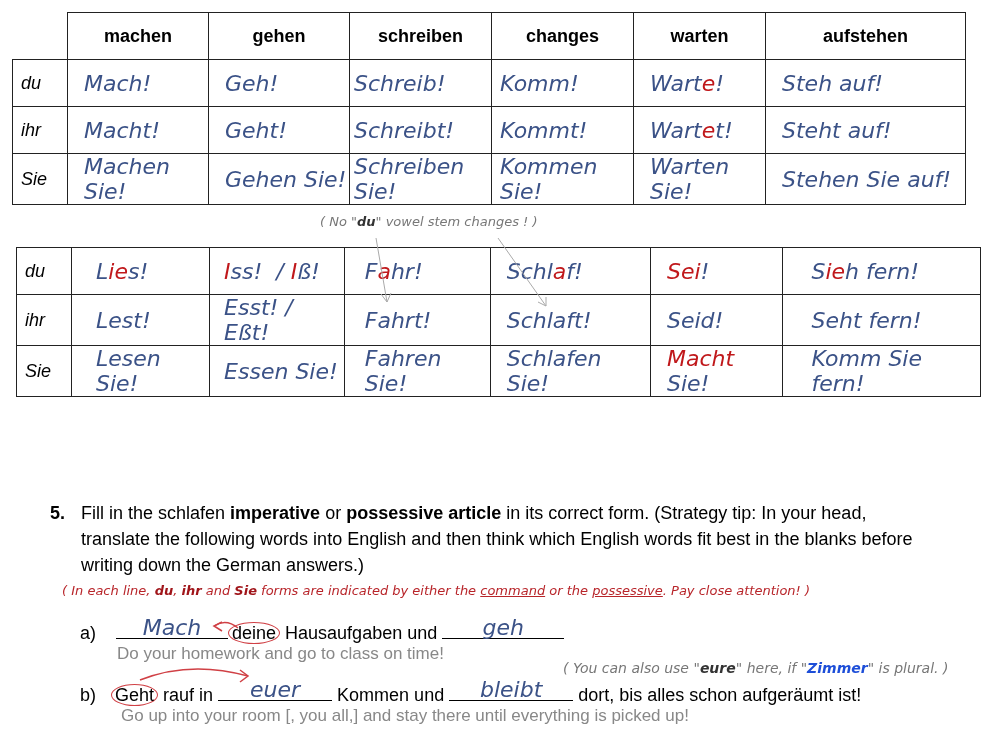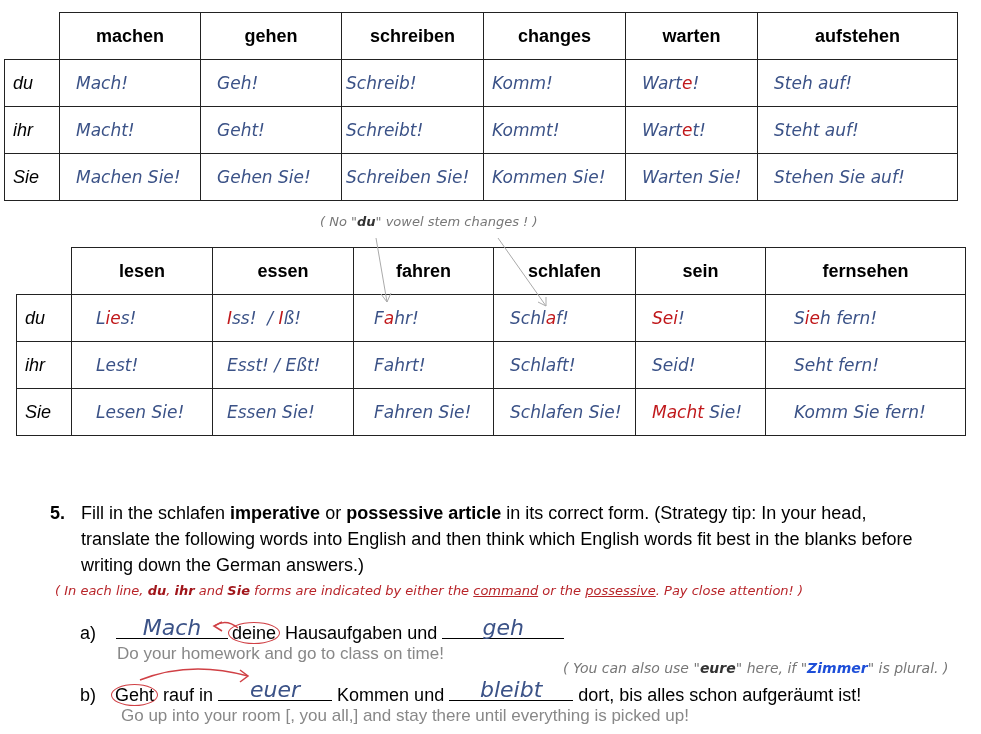--- a/index.html
+++ b/index.html
@@ -2,29 +2,29 @@
 <html><head>
 <meta charset="utf-8">
 <style>
   html, body { margin:0; padding:0; background:#ffffff; }
   body { width:981px; height:734px; position:relative; overflow:hidden; font-family:"Liberation Sans", sans-serif; color:#000; }
   table.verbs { position:absolute; border-collapse:collapse; }
   table.verbs td, table.verbs th { border:1.5px solid #222; padding:0; height:46px; }
   table.verbs th { font-weight:bold; font-size:18px; text-align:center; }
   table.verbs th.corner { border:none; border-bottom:1.5px solid #222; border-right:1.5px solid #222; }
   table.verbs td.pron { font-style:italic; font-size:18px; padding-left:8px; width:46px; }
-  table.verbs td.ans { font-family:"DejaVu Sans", sans-serif; font-style:italic; color:#3b5287; font-size:17px; padding-left:16px; }
+  table.verbs td.ans { font-family:"DejaVu Sans", sans-serif; font-style:italic; color:#3b5287; font-size:22px; padding-left:16px; }
   .red { color:#c0181b; }
-  #t1 { left:4px; top:12px; }
+  #t1 { left:12px; top:12px; }
   #t2 { left:16px; top:247px; }
   .note-gray { position:absolute; font-family:"DejaVu Sans", sans-serif; font-size:13px; color:#777; font-style:italic; }
   .task { position:absolute; left:50px; top:500px; width:880px; font-size:18px; line-height:26px; }
   .task .num { font-weight:bold; position:absolute; left:0; }
   .task .body { padding-left:31px; }
-  .note-red { position:absolute; left:55px; top:583px; font-family:"DejaVu Sans", sans-serif; font-style:italic; font-size:13px; color:#b8252a; }
+  .note-red { position:absolute; left:62px; top:583px; font-family:"DejaVu Sans", sans-serif; font-style:italic; font-size:13px; color:#b8252a; }
   .note-red b { color:#a0151a; }
   .line { position:absolute; font-size:18px; }
   .blank { display:inline-block; border-bottom:1.5px solid #000; position:relative; height:20px; vertical-align:baseline; }
   .blank span { position:absolute; left:0; right:0; bottom:-2px; text-align:center; font-family:"DejaVu Sans", sans-serif; font-style:italic; color:#3b5287; font-size:22px; }
   .circle { border:1.5px solid #d04045; border-radius:50%; padding:0 3px; }
   .trans { position:absolute; font-size:17px; color:#888; }
   svg.arrows { position:absolute; left:0; top:0; pointer-events:none; }
 </style>
 </head>
 <body>
@@ -67,29 +67,20 @@
     <td class="ans">Warten Sie!</td>
     <td class="ans">Stehen Sie auf!</td>
   </tr>
 </tbody>
   </table>
 
 <div class="note-gray" style="left:320px; top:214px;">( No "<b style="color:#333">du</b>" vowel stem changes ! )</div>
 
 <table class="verbs" id="t2">
   <tbody>
-      <tr>
-    <th class="corner" style="width:54px"></th>
-    <th style="width:140px">lesen</th>
-    <th style="width:140px">essen</th>
-    <th style="width:139px">fahren</th>
-    <th style="width:141px">schlafen</th>
-    <th style="width:129px">sein</th>
-    <th style="width:199px">fernsehen</th>
-  </tr>
   <tr>
     <td class="pron">du</td>
     <td class="ans" style="padding-left:24px">L<span class="red">ie</span>s!</td>
     <td class="ans" style="padding-left:14px"><span class="red">I</span>ss! &nbsp;/ <span class="red">I</span>ß!</td>
     <td class="ans" style="padding-left:20px">F<span class="red">a</span>hr!</td>
     <td class="ans">Schl<span class="red">a</span>f!</td>
     <td class="ans" style="padding-left:16px"><span class="red">Sei</span>!</td>
     <td class="ans" style="padding-left:28px">S<span class="red">ie</span>h fern!</td>
   </tr>
   <tr>

